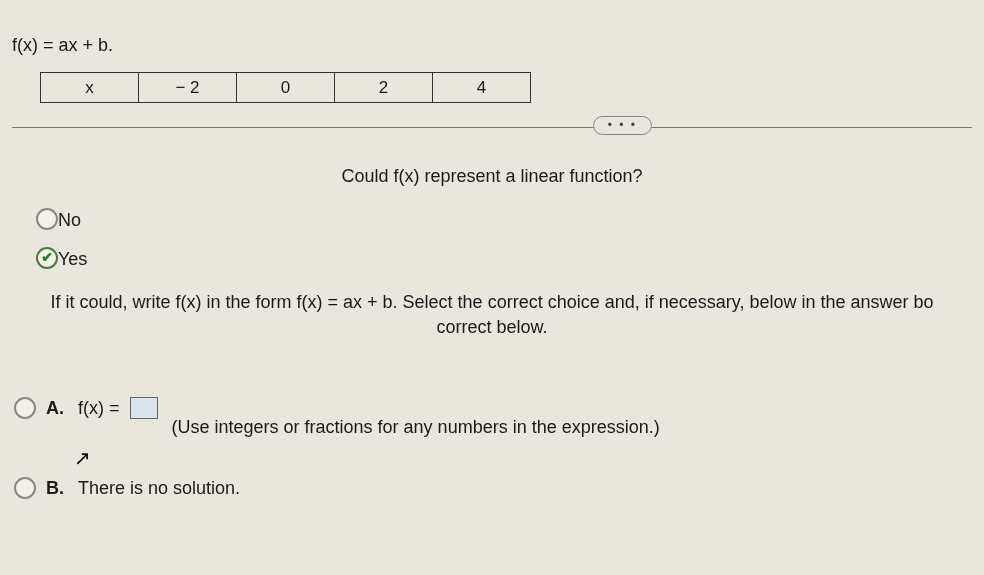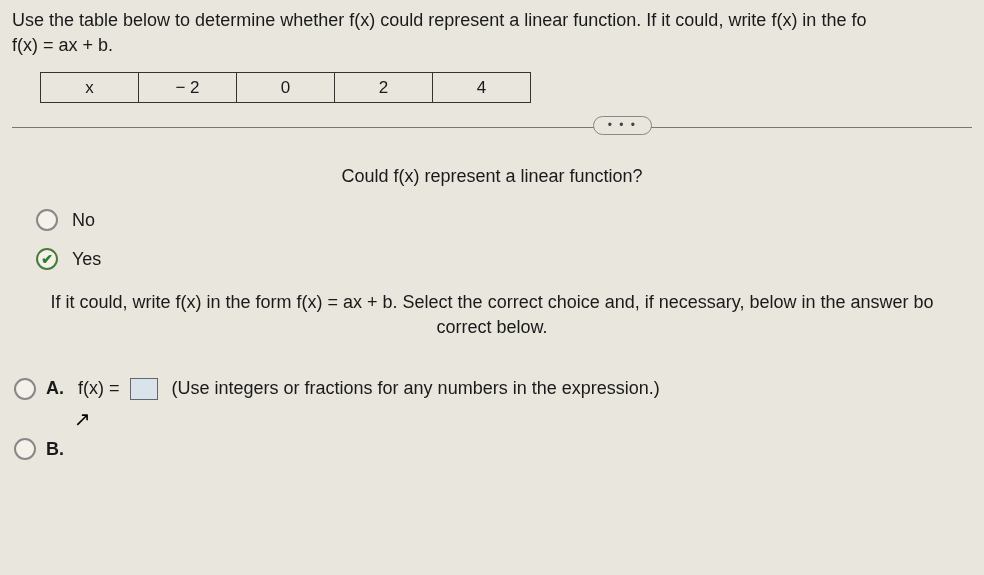--- a/index.html
+++ b/index.html
@@ -43,22 +43,20 @@
     border-radius: 12px;
     padding: 0 14px;
     font-size: 12px;
     letter-spacing: 2px;
     color: #444;
     cursor: pointer;
   }
   .sub-q { margin-bottom: 18px; text-align: center; }
   .option-row {
     display: flex;
-    align-items: center;
-    gap: 14px;
     margin: 6px 0 14px 24px;
     font-size: 18px;
   }
   .radio {
     width: 22px; height: 22px;
     border: 2px solid #888;
     border-radius: 50%;
     background: #f3f1ea;
     flex-shrink: 0;
     display:inline-flex; align-items:center; justify-content:center;
@@ -87,29 +85,29 @@
     margin: 0 4px;
   }
   .cursor-arrow {
     margin-left: 62px;
     margin-top: -2px;
     margin-bottom: 4px;
     font-size: 20px;
     color: #000;
     line-height: 1;
   }
-  .hint { margin-left: 4px;}
+  .hint { margin-left: 4px; margin-top: 39px;}
 </style>
 </head>
 <body>
 
 
 
 <div class="question">
-  <span>Use the table below to determine whether f(x) could represent a linear function. If it could, write f(x) in the fo</span><br>
+  <br>
   <span>f(x) = ax + b.</span>
 </div>
 
 <table class="data">
   <tbody>
       <tr>
     <td>x</td>
     <td>− 2</td>
     <td>0</td>
     <td>2</td>
@@ -149,16 +147,17 @@
   <span class="choice-letter">A.</span>
   <span>f(x) =</span>
   <span class="fill-box"></span>
   <span class="hint">(Use integers or fractions for any numbers in the expression.)</span>
 </div>
 <div class="cursor-arrow" style="transform: scaleX(-1); display: inline-block;">↖</div>
 
 <div class="choice-row">
   <span class="radio"></span>
   <span class="choice-letter">B.</span>
+  <span>There is no solution.</span>
 </div>
 
 
 
 
 </body></html>

